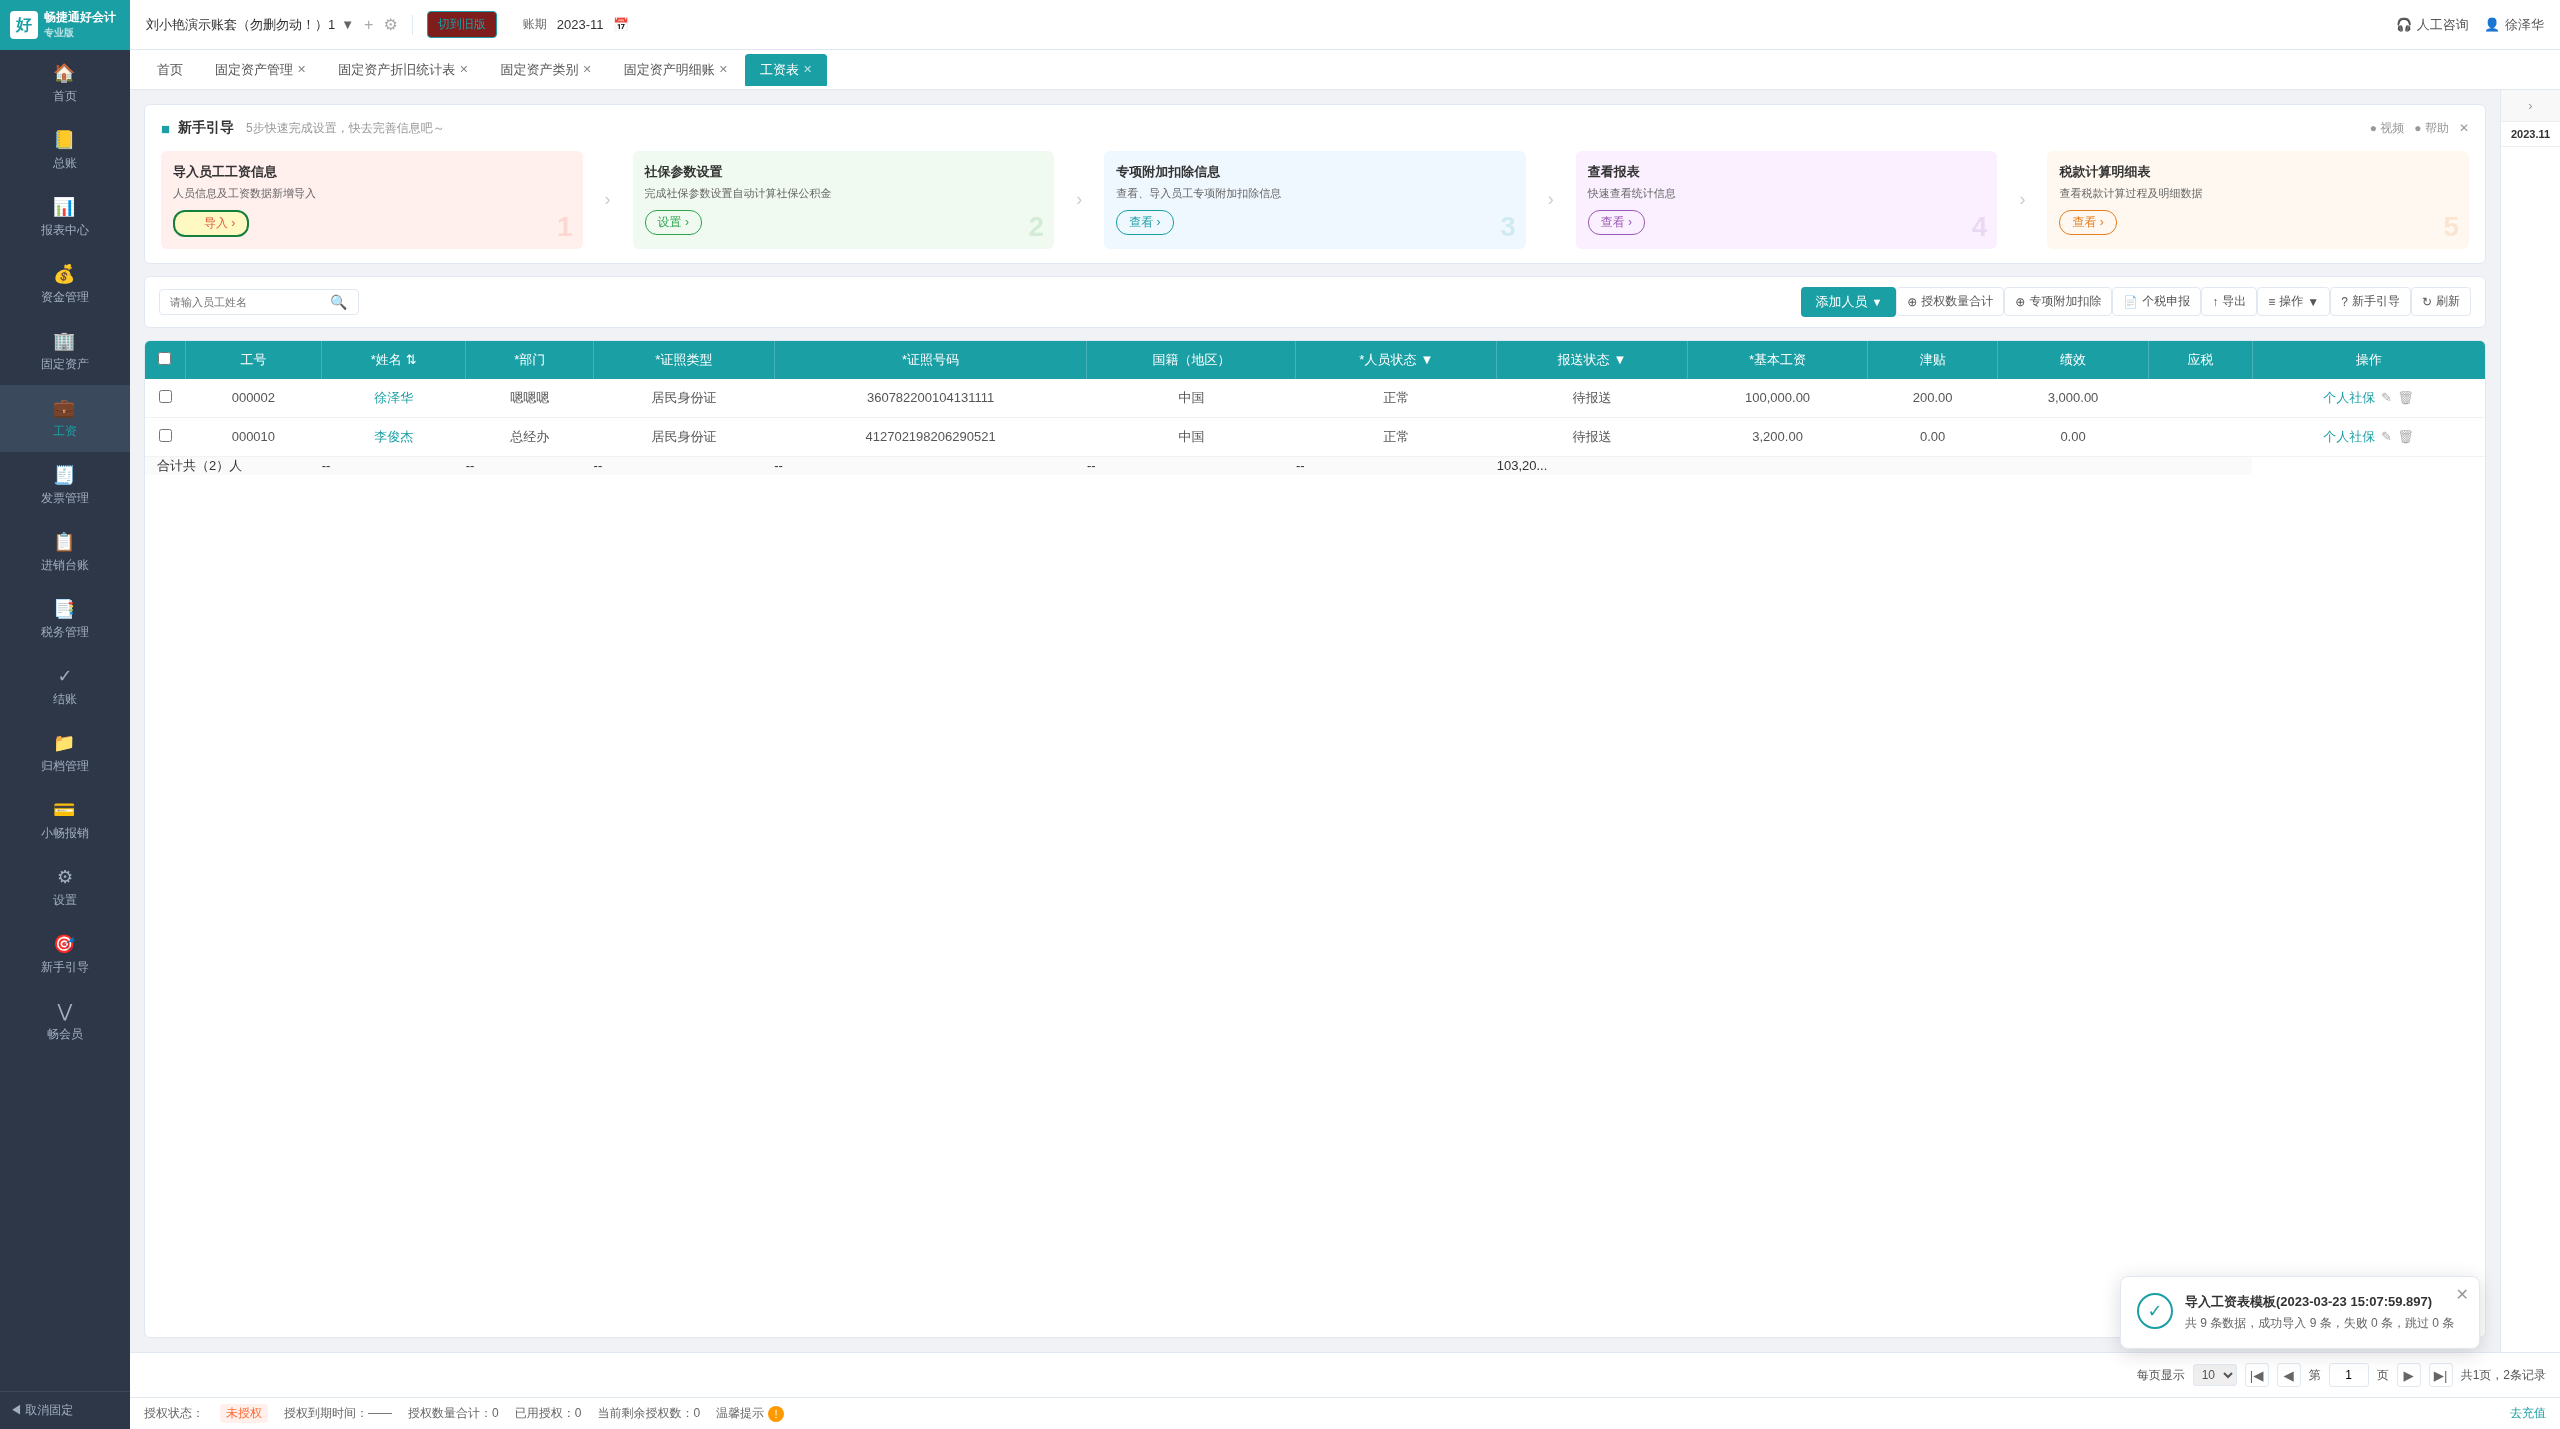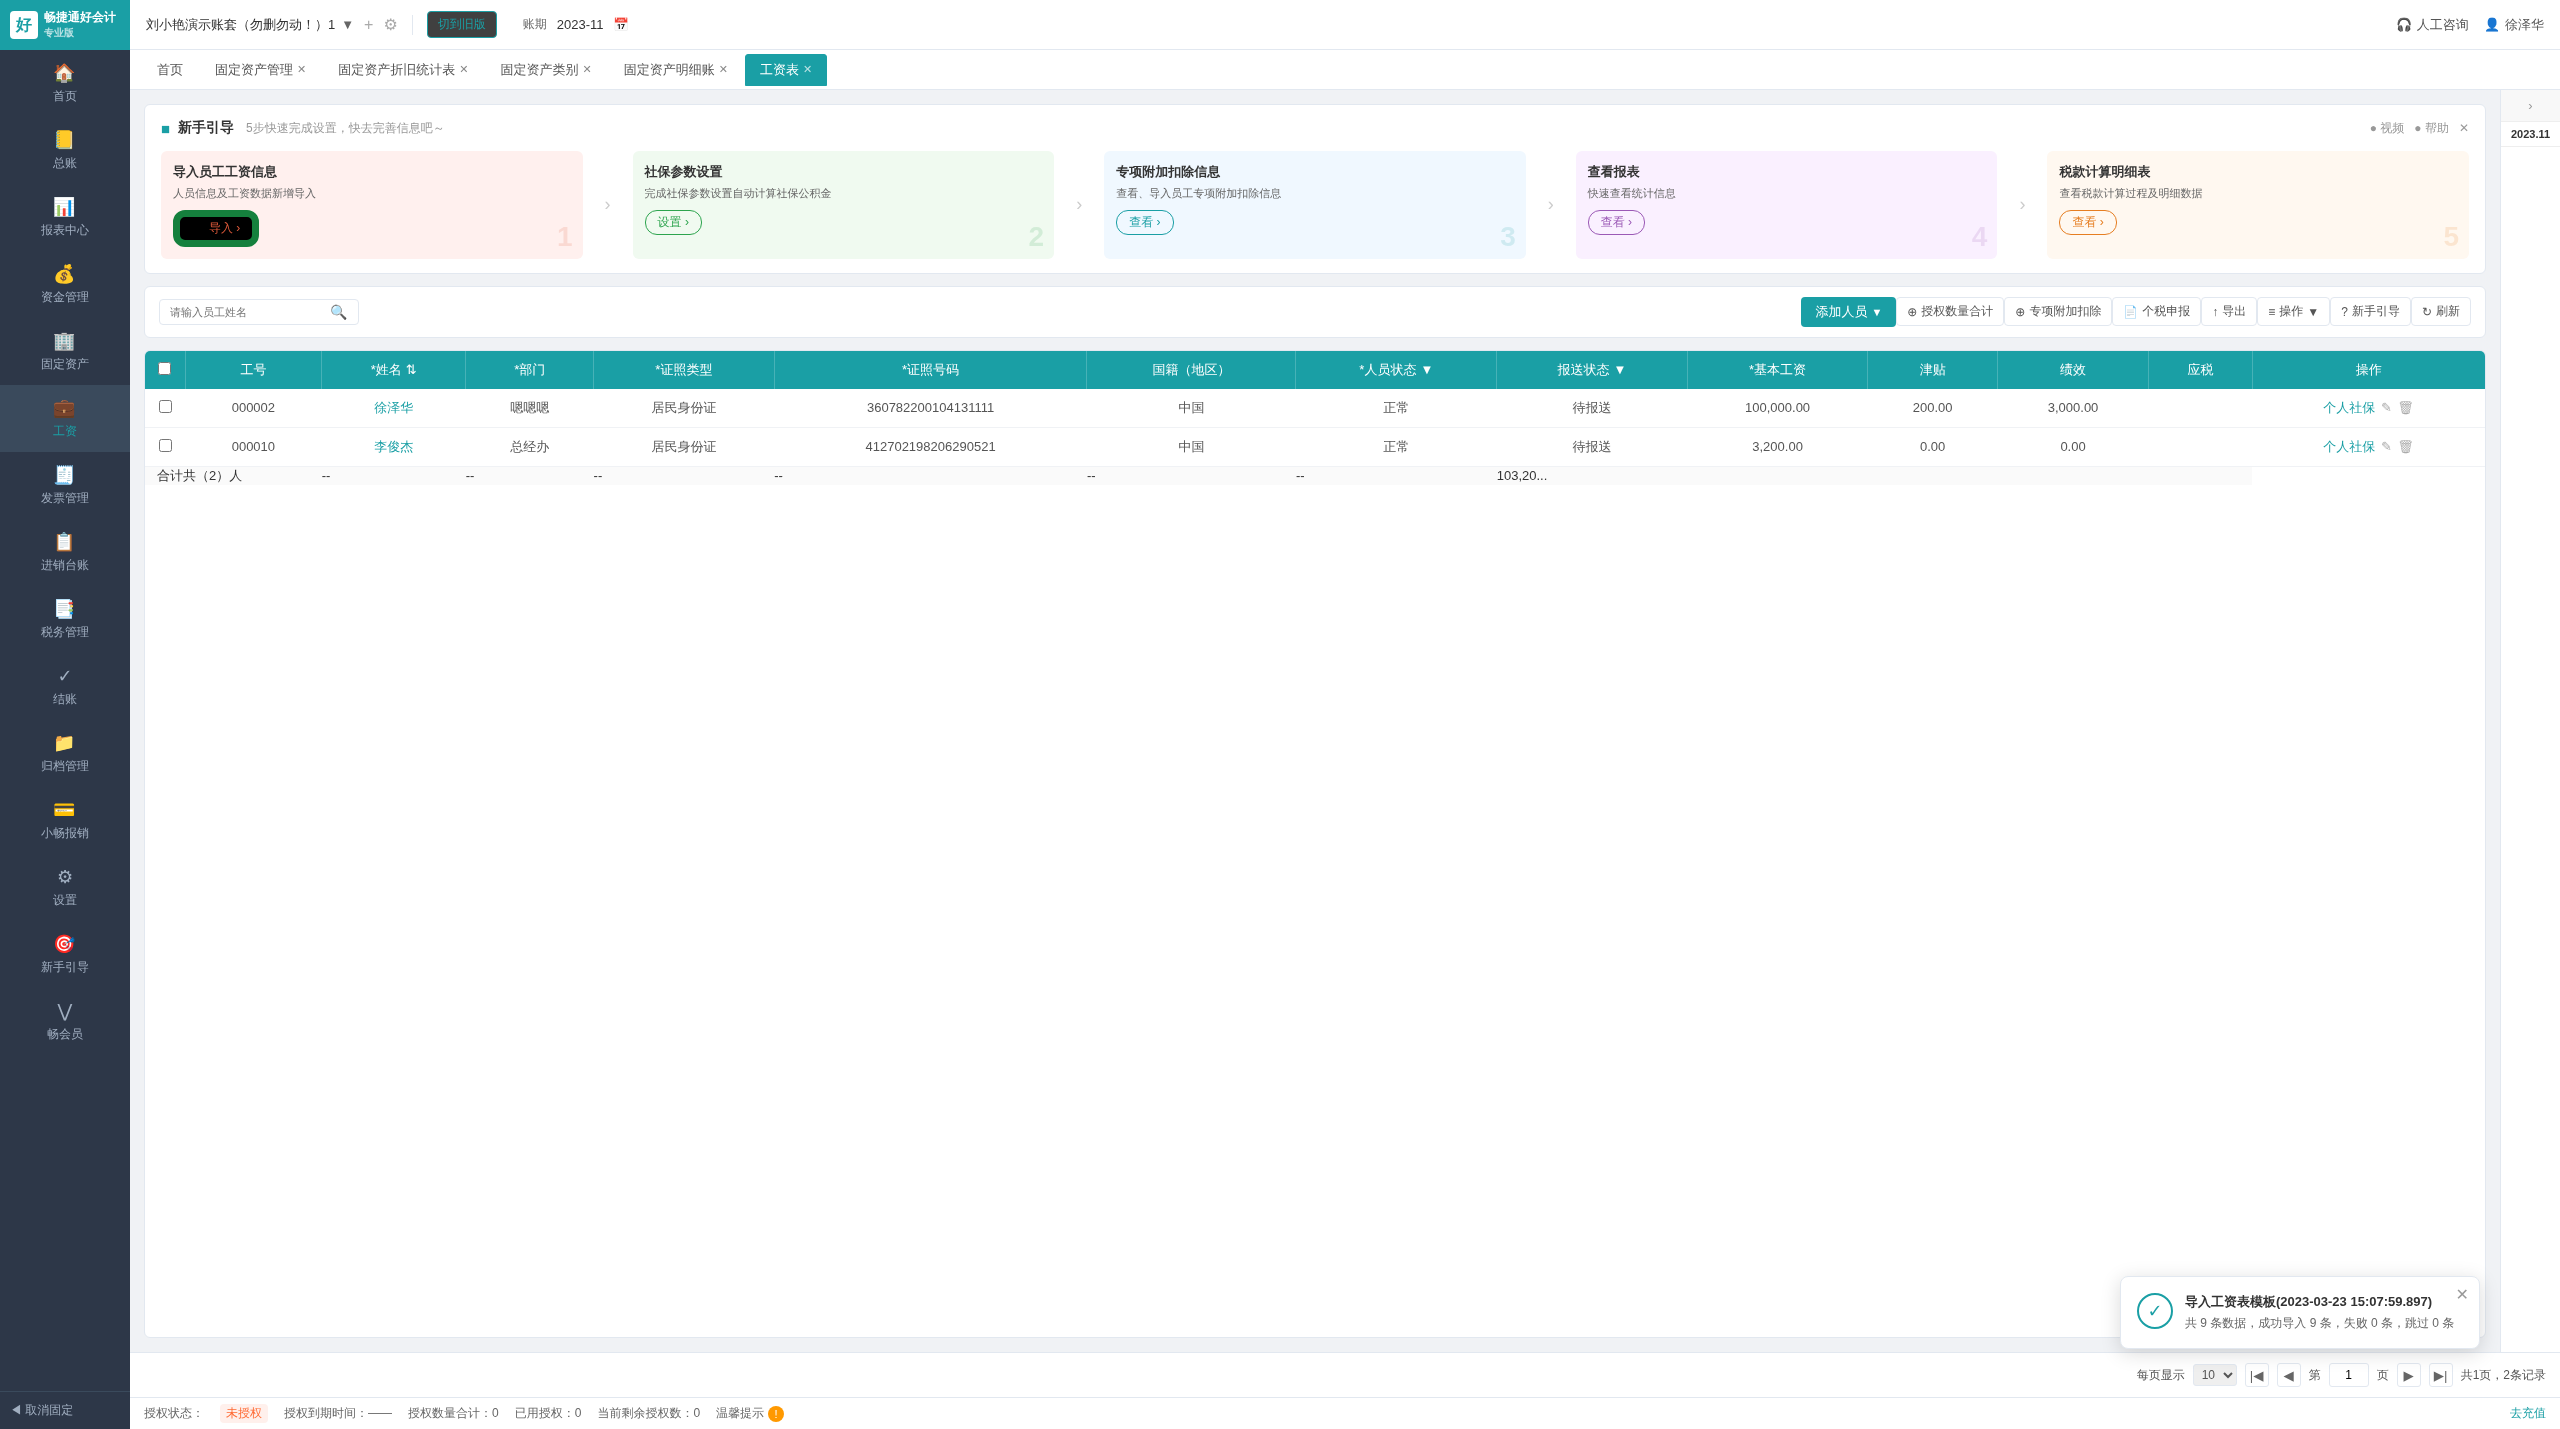--- a/index.html
+++ b/index.html
@@ -75,21 +75,21 @@
       gap: 10px;
       flex-shrink: 0;
     }
     .header-account { font-size: 13px; color: #333; display: flex; align-items: center; gap: 6px; }
     .header-account .arrow { color: #666; }
     .header-divider { width: 1px; height: 20px; background: #e2e8f0; margin: 0 4px; }
     .header-btn {
       padding: 4px 10px;
       border: 1px solid #e2e8f0;
       border-radius: 4px;
-      background: #404040;
+      background: #7f1d1d;
       cursor: pointer;
       font-size: 12px;
       color: #333;
     }
     .header-btn.period-btn {
       border: 1px solid #1a9fa5;
       color: #1a9fa5;
     }
     .period-label { font-size: 12px; color: #666; margin-left: 16px; }
     .period-value { font-size: 13px; color: #333; font-weight: 500; }
@@ -175,21 +175,21 @@
     .gs-desc { font-size: 11px; color: #666; line-height: 1.5; }
     .gs-btn {
       margin-top: 8px;
       padding: 3px 12px;
       border-radius: 12px;
       border: none;
       cursor: pointer;
       font-size: 12px;
       display: inline-block;
     }
-    .gs-1 .gs-btn { background: #000000; border: 7px solid #15803d; color: #e05a3a; padding-left: 29px; }
+    .gs-1 .gs-btn { background: #fef9c3; border: 2px solid #15803d; color: #e05a3a; padding-left: 29px; }
     .gs-2 .gs-btn { background: #f0faf0; border: 1px solid #2da44e; color: #2da44e; }
     .gs-3 .gs-btn { background: #f0f8ff; border: 1px solid #1a9fa5; color: #1a9fa5; }
     .gs-4 .gs-btn { background: #faf0ff; border: 1px solid #9b59b6; color: #9b59b6; }
     .gs-5 .gs-btn { background: #fff8f0; border: 1px solid #e67e22; color: #e67e22; }
 
     
     .toolbar {
       background: #fff;
       border-radius: 6px;
       padding: 10px 14px;

